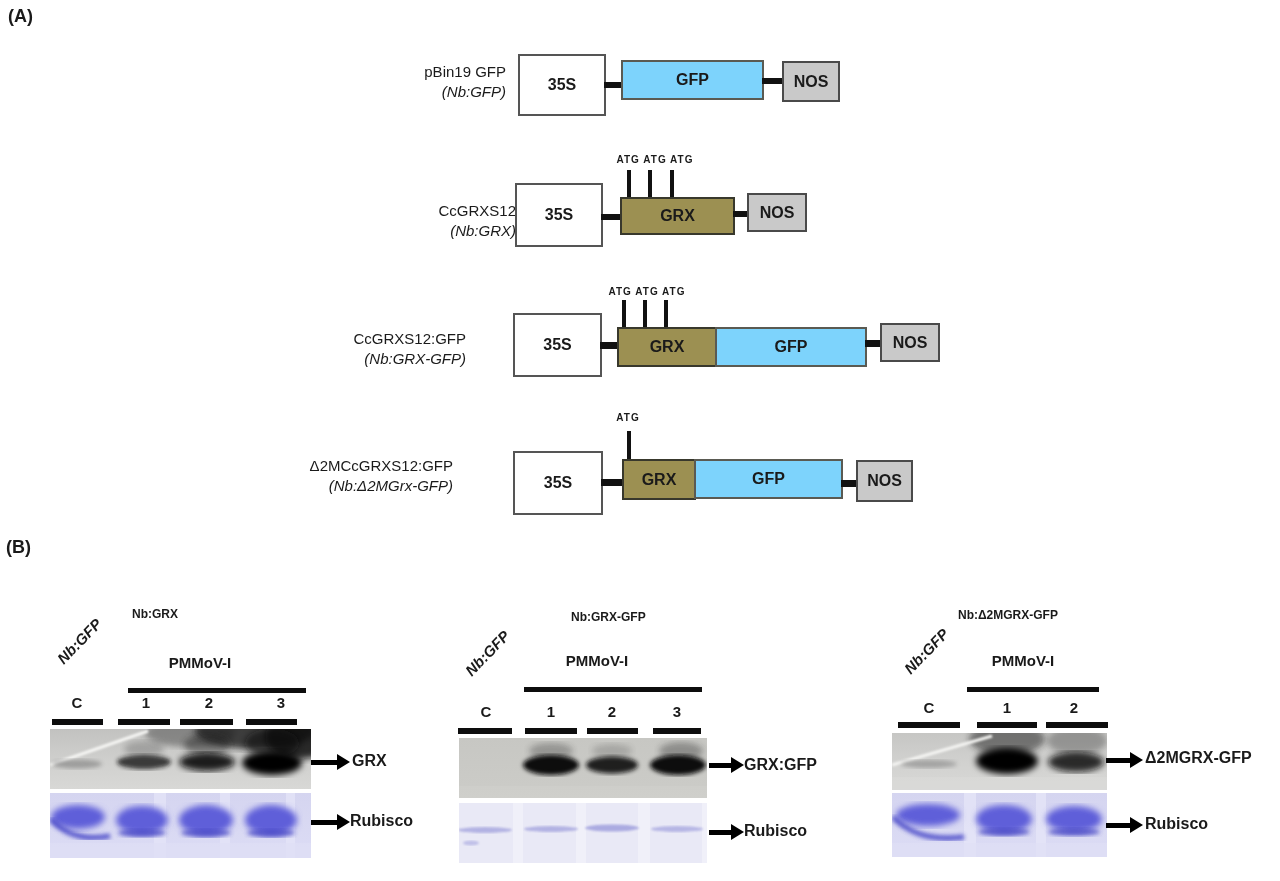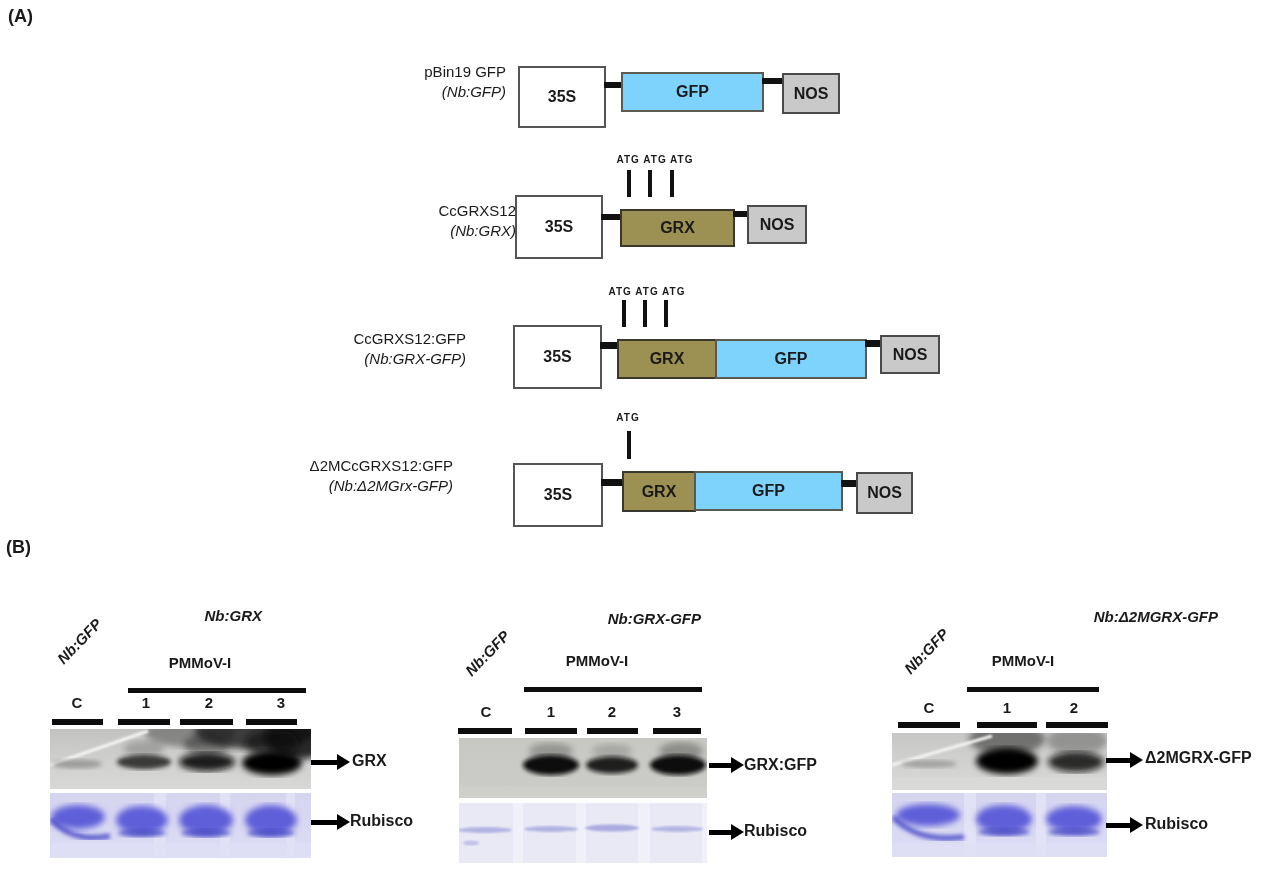--- a/index.html
+++ b/index.html
@@ -6,33 +6,33 @@
   .fig { position:relative; width:1280px; height:881px; background:#ffffff;
          font-family:"Liberation Sans", sans-serif; color:#1a1a1a; overflow:hidden; }
   .panel-tag { position:absolute; font-weight:bold; font-size:18px; }
 
   
   .c-label { position:absolute; width:150px; text-align:right; font-weight:normal;
              font-size:15px; line-height:20px; }
   .c-alias { font-style:italic; }
   .gbox { position:absolute; display:flex; align-items:center; justify-content:center;
           font-weight:bold; font-size:16px; box-sizing:border-box;
-          border:2px solid #4a4a4a;margin-top:12px; }
+          border:2px solid #4a4a4a; }
   .gbox.promoter { background:#ffffff; border-color:#555555; }
   .gbox.gfp      { background:#7dd3fc; border-color:#5a5a52; }
   .gbox.grx      { background:#9c9052; border-color:#38382c; }
   .gbox.nos      { background:#c9c9c9; border-color:#4a4a4a; }
   .conn { position:absolute; background:#111111; }
   .tick { position:absolute; width:4px; background:#111111; }
   .atg  { position:absolute; font-size:10px; font-weight:bold; text-align:center;
           letter-spacing:1px; white-space:nowrap; }
 
   
-  .blot-title  { position:absolute; font-weight:bold; font-style:italic;
-                 font-size:15px; text-align:right; white-space:nowrap; }
+  .blot-title  { position:absolute; font-weight:bold; 
+                 font-size:12px; text-align:left; white-space:nowrap; }
   .virus-label { position:absolute; font-weight:bold; font-size:15px; text-align:center; }
   .overline { position:absolute; height:5px; background:#0d0d0d; }
   .lane-label { position:absolute; width:30px; font-weight:bold; font-size:15px; text-align:center; }
   .lane-bar { position:absolute; height:6px; background:#0d0d0d; }
   .rot-label { position:absolute; font-weight:bold; font-style:italic; font-size:15px;
                transform:rotate(-46deg); transform-origin:0 100%; white-space:nowrap; }
   .arrow { position:absolute; height:5px; background:#000000; }
   .arrow::after { content:""; position:absolute; right:-13px; top:-6px; width:0; height:0;
                   border-left:13px solid #000; border-top:8px solid transparent;
                   border-bottom:8px solid transparent; }
@@ -272,21 +272,21 @@
     </svg>
 
     <div class="arrow" style="left:709px;top:763px;width:22px"></div>
     <div class="band-label" style="left:744px;top:756px">GRX:GFP</div>
     <div class="arrow" style="left:709px;top:830px;width:22px"></div>
     <div class="band-label" style="left:744px;top:822px">Rubisco</div>
   </div>
 
   <div>
     <div class="rot-label" style="left:913px;top:660px">Nb:GFP</div>
-    <div class="blot-title" style="left:1048px;top:608px;width:170px">Nb:Δ2MGRX-GFP</div>
+    <div class="blot-title" style="left:958px;top:608px;width:170px">Nb:Δ2MGRX-GFP</div>
     <div class="virus-label" style="left:958px;top:652px;width:130px">PMMoV-I</div>
     <div class="overline" style="left:967px;top:687px;width:132px"></div>
     <div class="lane-label" style="left:914px;top:699px">C</div>
     <div class="lane-label" style="left:992px;top:699px">1</div>
     <div class="lane-label" style="left:1059px;top:699px">2</div>
     <div class="lane-bar" style="left:898px;top:722px;width:62px"></div>
     <div class="lane-bar" style="left:977px;top:722px;width:60px"></div>
     <div class="lane-bar" style="left:1046px;top:722px;width:62px"></div>
 
     <svg class="gel" style="left:892px;top:733px" width="215" height="57" viewBox="0 0 215 57">

